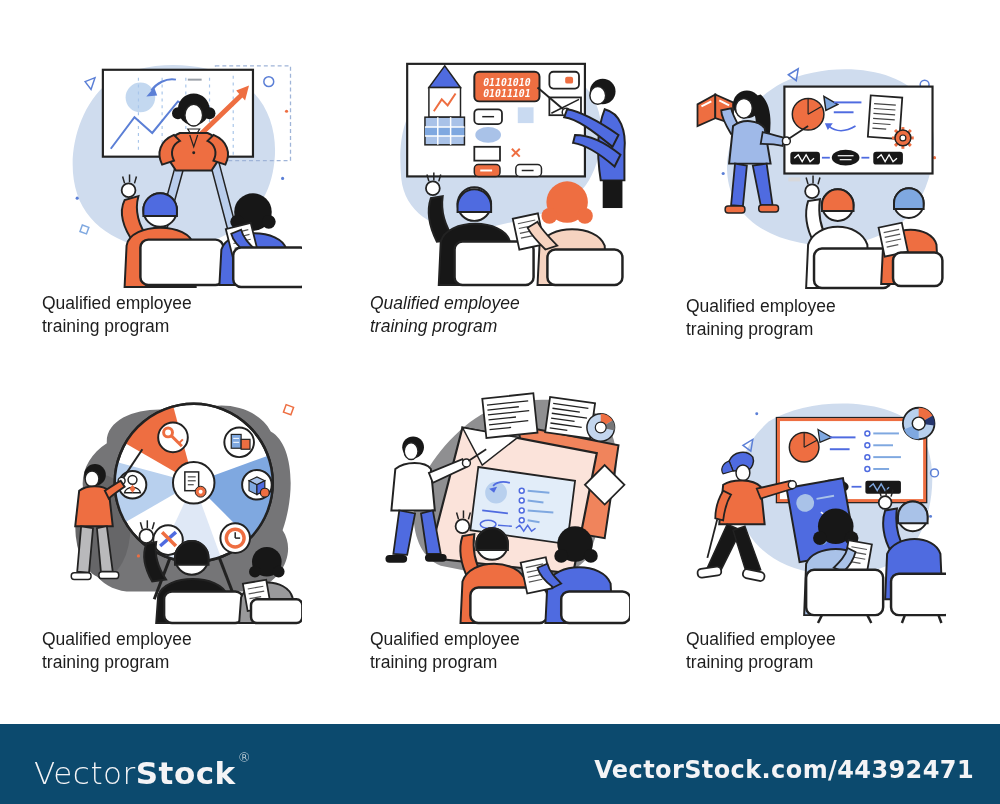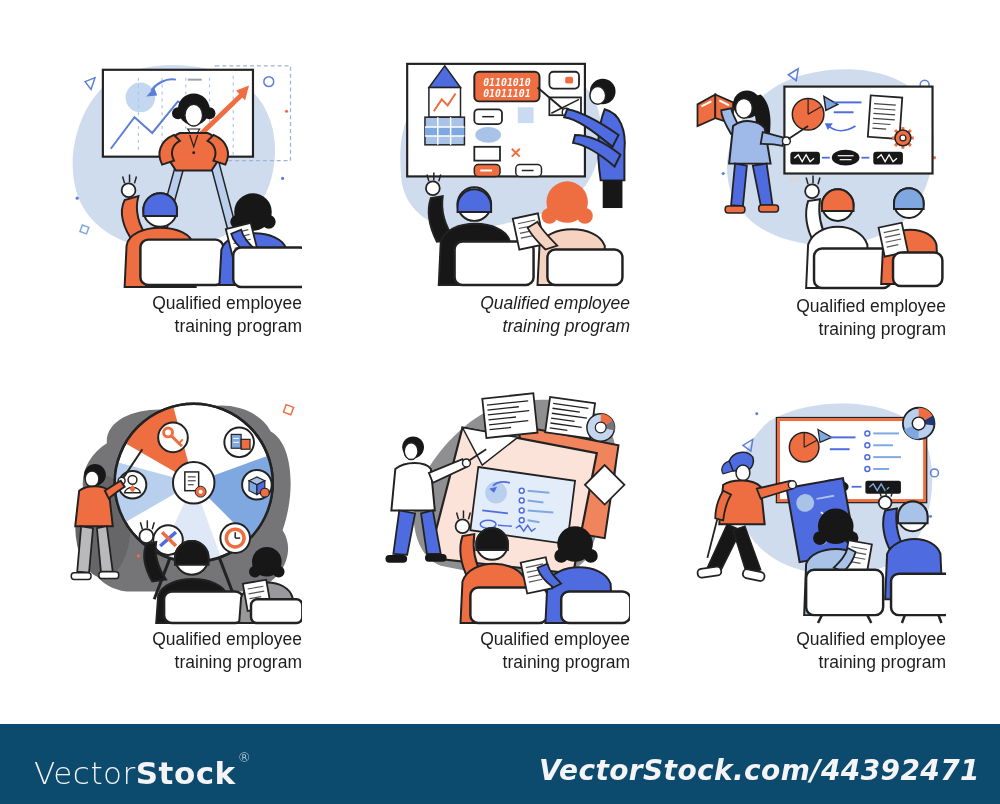--- a/index.html
+++ b/index.html
@@ -1,31 +1,31 @@
 <!DOCTYPE html>
 <html><head>
 <meta charset="utf-8">
 <style>
   html,body{margin:0;padding:0;background:#ffffff;}
   #canvas{position:relative;width:1000px;height:804px;background:#ffffff;overflow:hidden;
           font-family:"Liberation Sans",sans-serif;}
   .cell{position:absolute;width:260px;}
   .cell svg{display:block;}
-  .caption{margin-top:3px;text-align:right;font-size:17.5px;line-height:23px;color:#1d1d1d;
+  .caption{margin-top:3px;text-align:left;font-size:17.5px;line-height:23px;color:#1d1d1d;
            font-family:"Liberation Sans",sans-serif;}
   .caption span{display:block;}
   
   .wm-bar{position:absolute;left:0;top:724px;width:1000px;height:92px;background:#0c4a6e;
           display:flex;align-items:center;justify-content:space-between;}
   .wm-brand{margin-left:34px;color:#f4f4f6;font-size:31px;letter-spacing:.5px;
             font-family:"DejaVu Sans",sans-serif;font-weight:300;}
   .wm-brand b{font-weight:bold;}
   .wm-brand sup{font-size:13px;vertical-align:22px;margin-left:2px;}
-  .wm-url{margin-right:20px;color:#f4f4f6;font-size:28px;font-weight:bold;letter-spacing:.4px;
-          font-family:"DejaVu Sans",sans-serif;font-style:italic;}
+  .wm-url{margin-right:26px;color:#f4f4f6;font-size:24px;font-weight:bold;letter-spacing:.4px;
+          font-family:"DejaVu Sans",sans-serif;}
 </style>
 </head>
 <body>
 
 <div id="canvas">
 
   <div class="cell" style="left:42px;top:52px;">
     <svg width="260" height="237" viewBox="0 0 260 240">
       <path d="M64,32 C100,6 160,10 192,26 C228,44 240,84 232,122 C224,162 192,190 146,198 C98,206 48,186 34,144 C22,108 34,58 64,32 Z" fill="#cfdcee"></path>
       <g>

